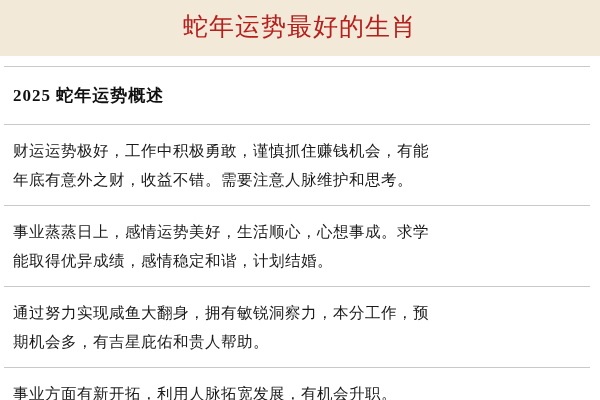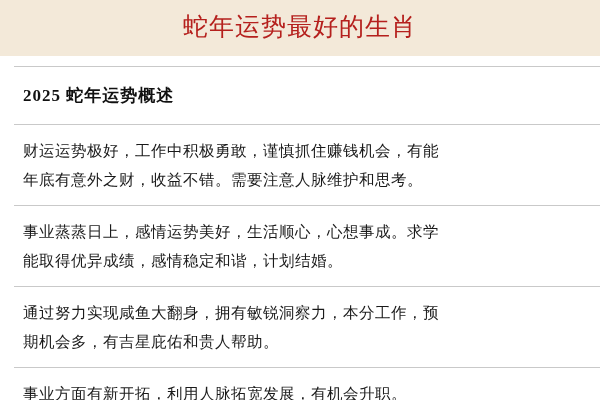--- a/index.html
+++ b/index.html
@@ -37,21 +37,21 @@
     line-height: 54px;
     text-align: center;
     font-size: 25px;
     font-weight: normal;
     color: #b5201d;
     letter-spacing: 1px;
     font-family: "Liberation Serif", "DejaVu Serif", serif;
   }
   .table-wrap {
     position: absolute;
-    left: 14px;
+    left: 4px;
     top: 66px;
     width: 586px;
     height: 334px;
     overflow: hidden;
   }
   table.content-table {
     border-collapse: collapse;
     width: 700px;
     table-layout: fixed;
     background: #ffffff;

